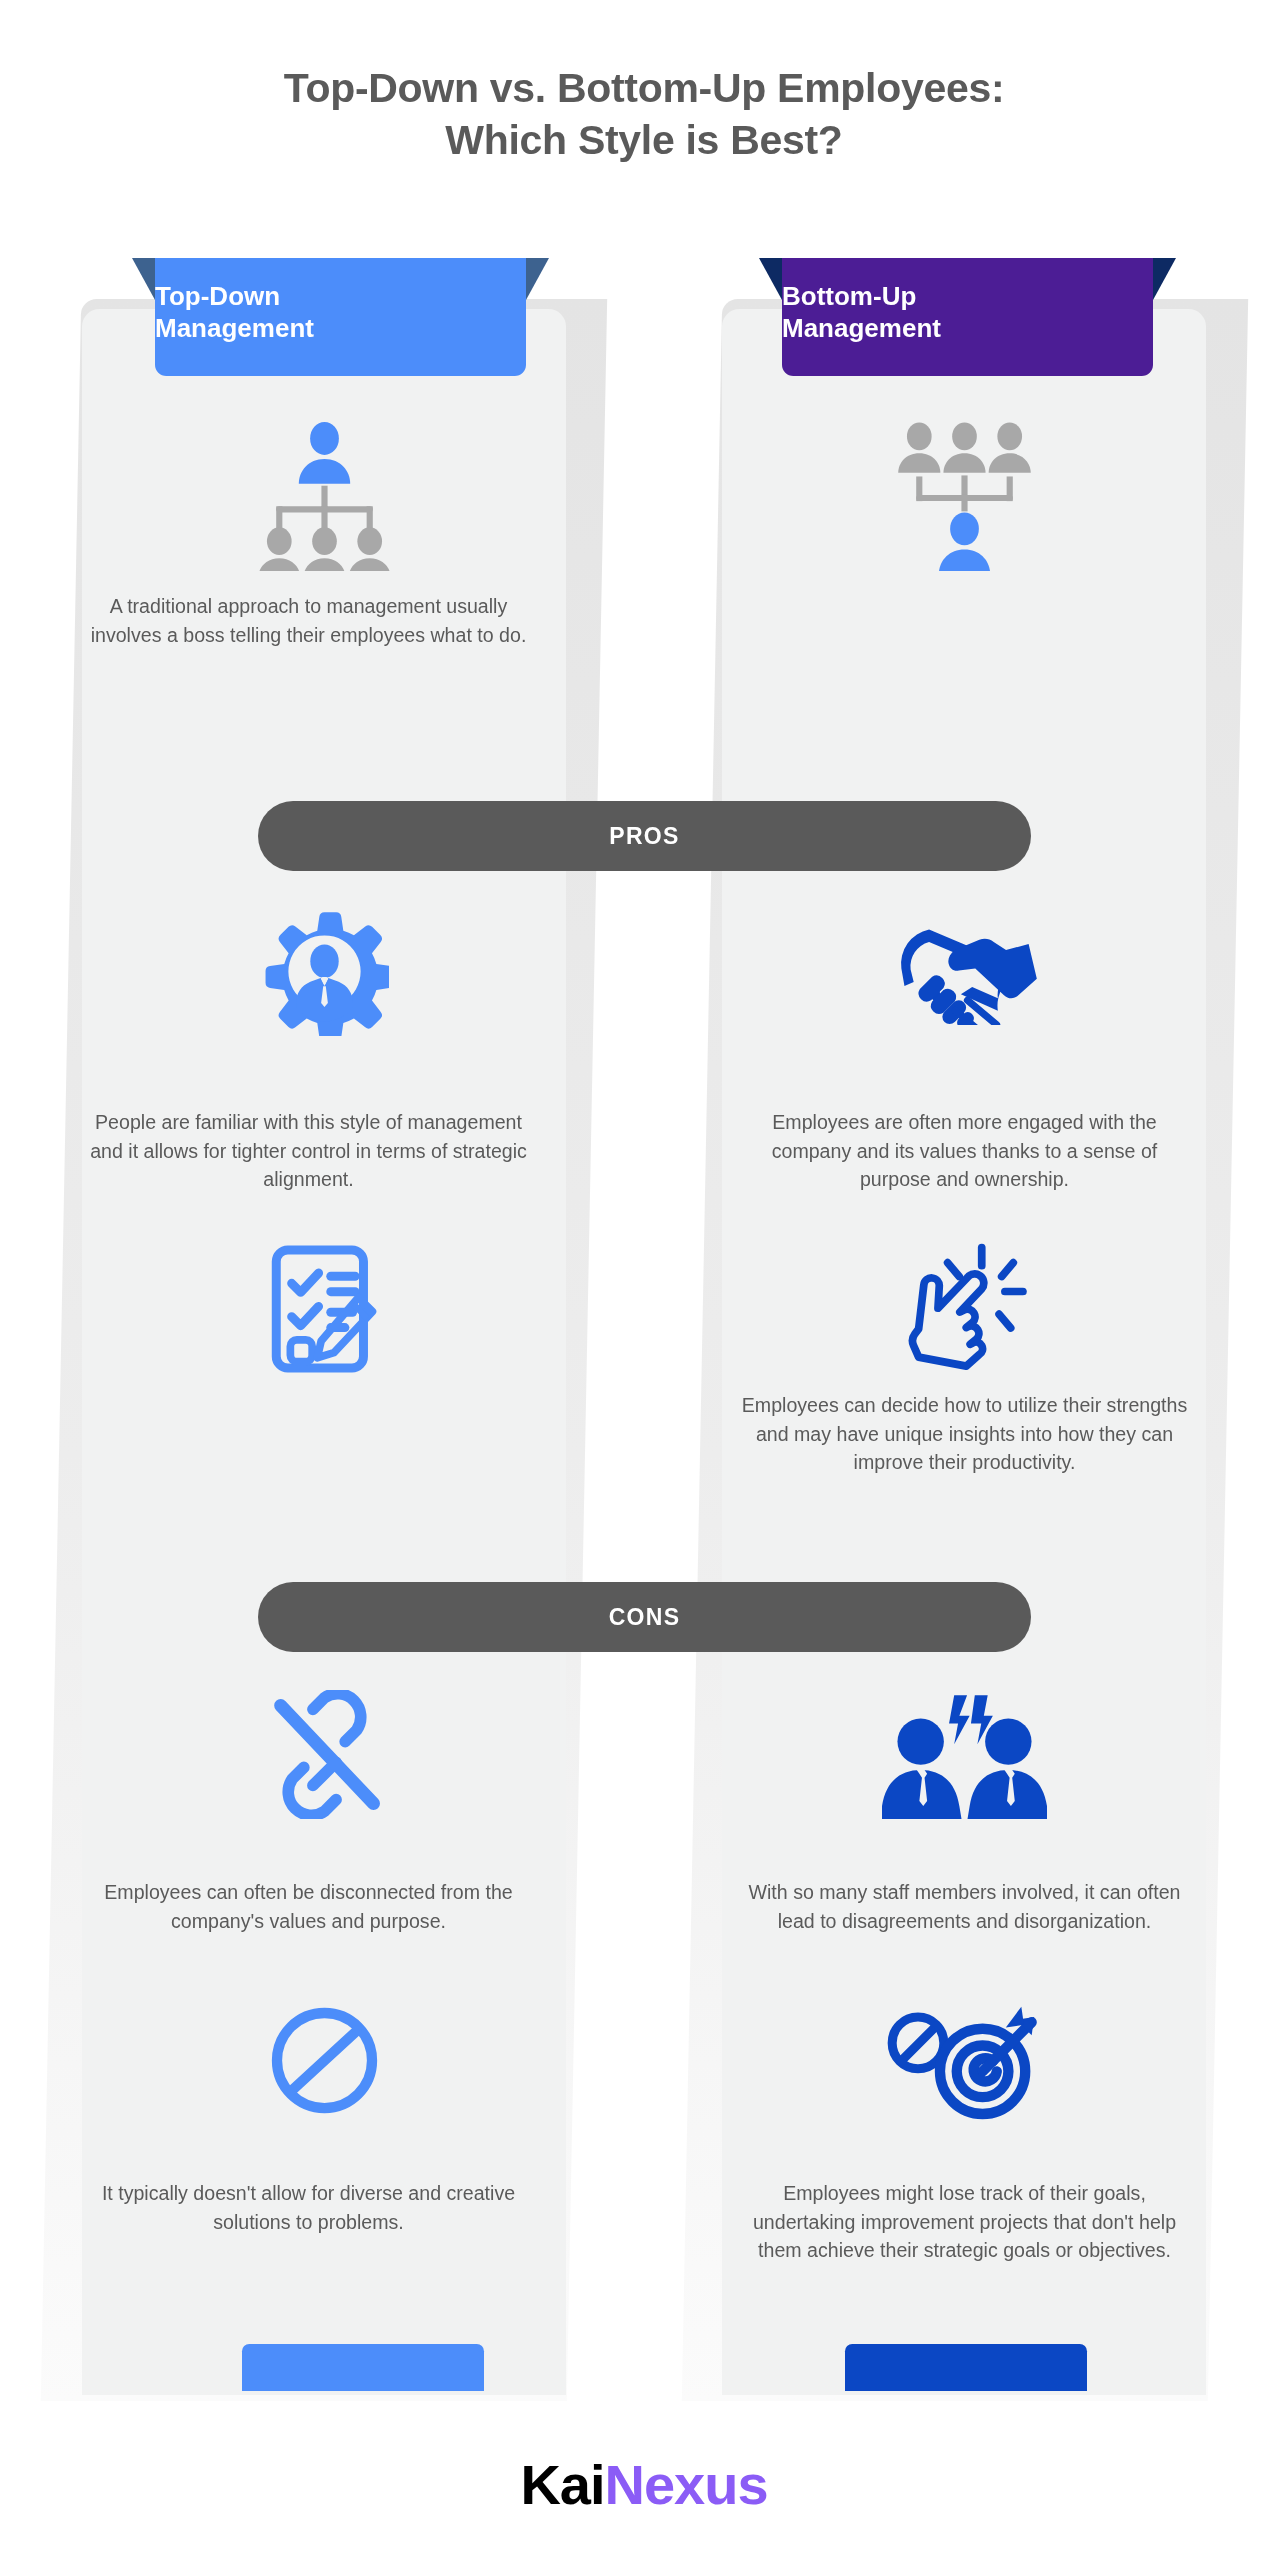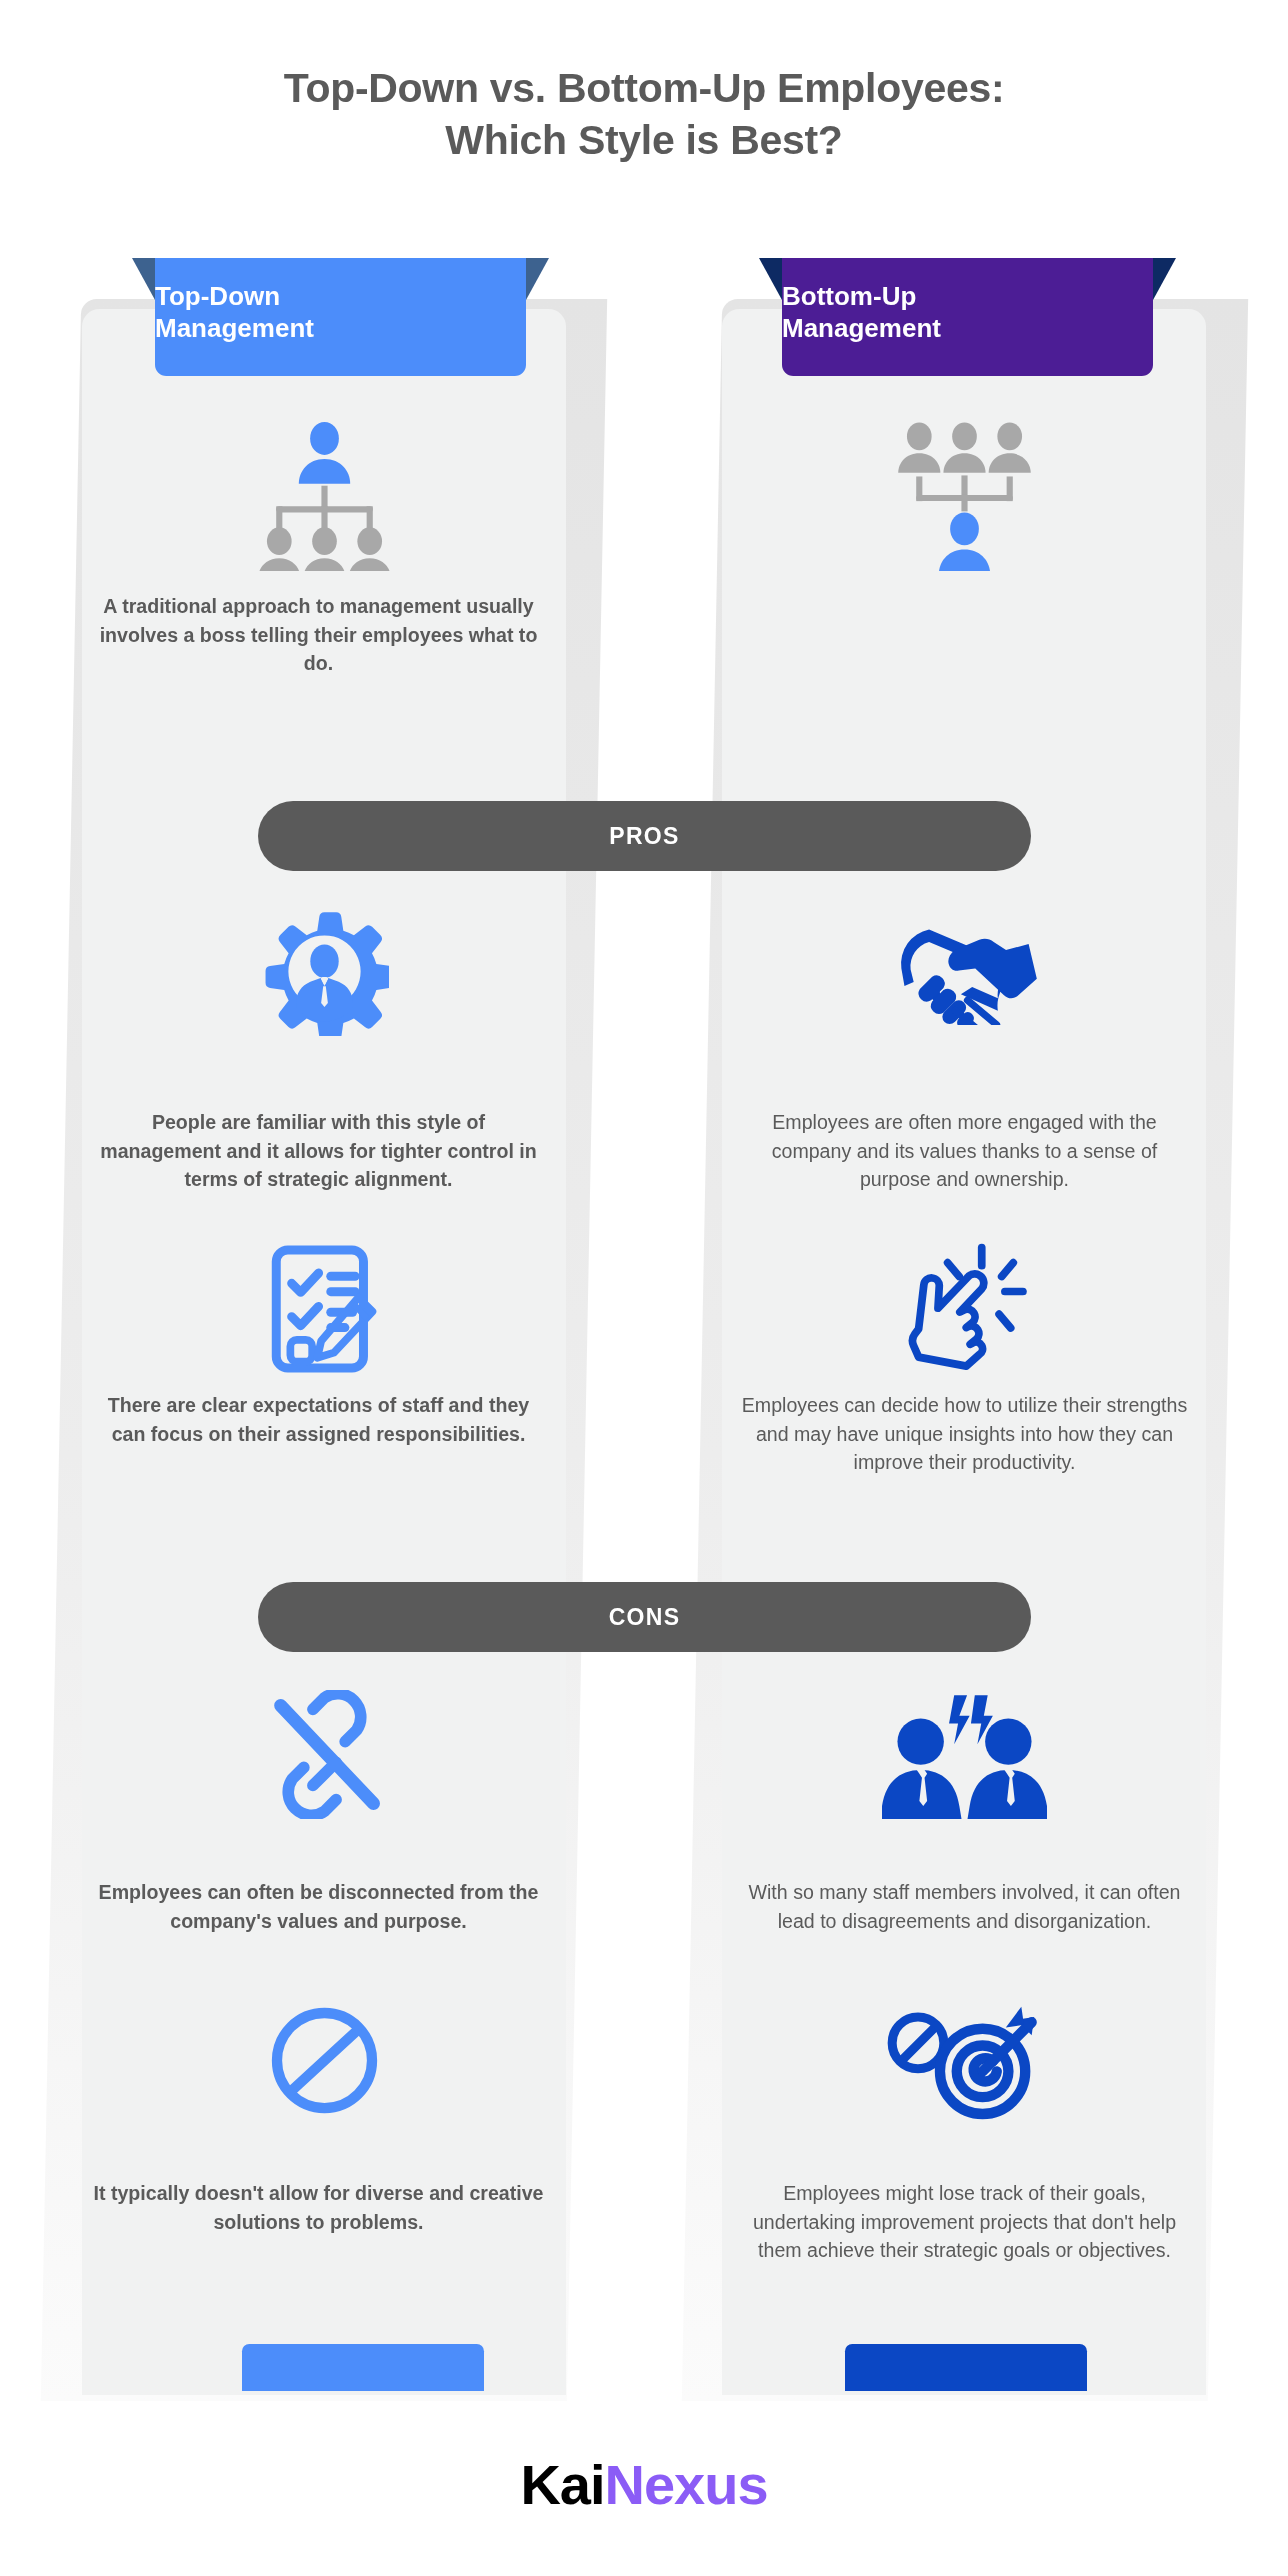--- a/index.html
+++ b/index.html
@@ -95,21 +95,21 @@
     z-index: 4;
   }
   .body-text {
     position: absolute;
     color: #5a5a5a;
     font-size: 19.6px;
     line-height: 1.46;
     text-align: center;
     z-index: 4;
   }
-  .body-text.left  { left: 92px; width: 453px; font-weight: bold; }
+  .body-text.left  { left: 82px; width: 453px; }
   .body-text.right { left: 738px; width: 453px; }
 
   .icon-slot {
     position: absolute;
     text-align: center;
     z-index: 4;
   }
   .icon-slot.left  { left: 98px; width: 453px; }
   .icon-slot.right { left: 738px; width: 453px; }
 
@@ -277,21 +277,20 @@
     <svg width="124" height="139" viewBox="0 0 96 108">
       <path d="M12 98 l-4 -9 a9 9 0 0 1 1 -9 l3 -4 l4 -34 a6 6 0 0 1 12 1 l-1 17 l23 -24 a7 7 0 0 1 11 9 l-17 18 l4 -2 a6 6 0 0 1 6 10 l-5 4 l2 -1 a6 6 0 0 1 6 10 l-5 4 l2 -1 a5 5 0 0 1 5 9 l-10 9 z" fill="none" stroke="#0b47c4" stroke-width="6" stroke-linejoin="round" stroke-linecap="round"></path>
       <rect x="58" y="10" width="6" height="20" rx="3" fill="#0b47c4"></rect>
       <rect x="36" y="20" width="6" height="20" rx="3" transform="rotate(-40 39 30)" fill="#0b47c4"></rect>
       <rect x="78" y="20" width="6" height="20" rx="3" transform="rotate(40 81 30)" fill="#0b47c4"></rect>
       <rect x="76" y="44" width="20" height="6" rx="3" fill="#0b47c4"></rect>
       <rect x="76" y="60" width="6" height="20" rx="3" transform="rotate(-40 79 70)" fill="#0b47c4"></rect>
     </svg>
   </div>
 
-  <div class="body-text left" style="top:1391px">There are clear expectations of staff and they can focus on their assigned responsibilities.</div>
   <div class="body-text right" style="top:1391px">Employees can decide how to utilize their strengths and may have unique insights into how they can improve their productivity.</div>
 
   <div class="pill" style="top:1582px">CONS</div>
 
   <div class="icon-slot left" style="top:1690px">
     <svg width="129" height="129" viewBox="0 0 100 100">
       <path d="M34 60 l-9 9 a18 18 0 0 0 25 25 l9 -9" fill="none" stroke="#4c8dfa" stroke-width="9" stroke-linecap="round"></path>
       <path d="M66 40 l9 -9 a18 18 0 0 0 -25 -25 l-9 9" fill="none" stroke="#4c8dfa" stroke-width="9" stroke-linecap="round"></path>
       <path d="M41 74 l18 -18" fill="none" stroke="#4c8dfa" stroke-width="9" stroke-linecap="round"></path>
       <path d="M16 12 l72 76" fill="none" stroke="#4c8dfa" stroke-width="10" stroke-linecap="round"></path>

